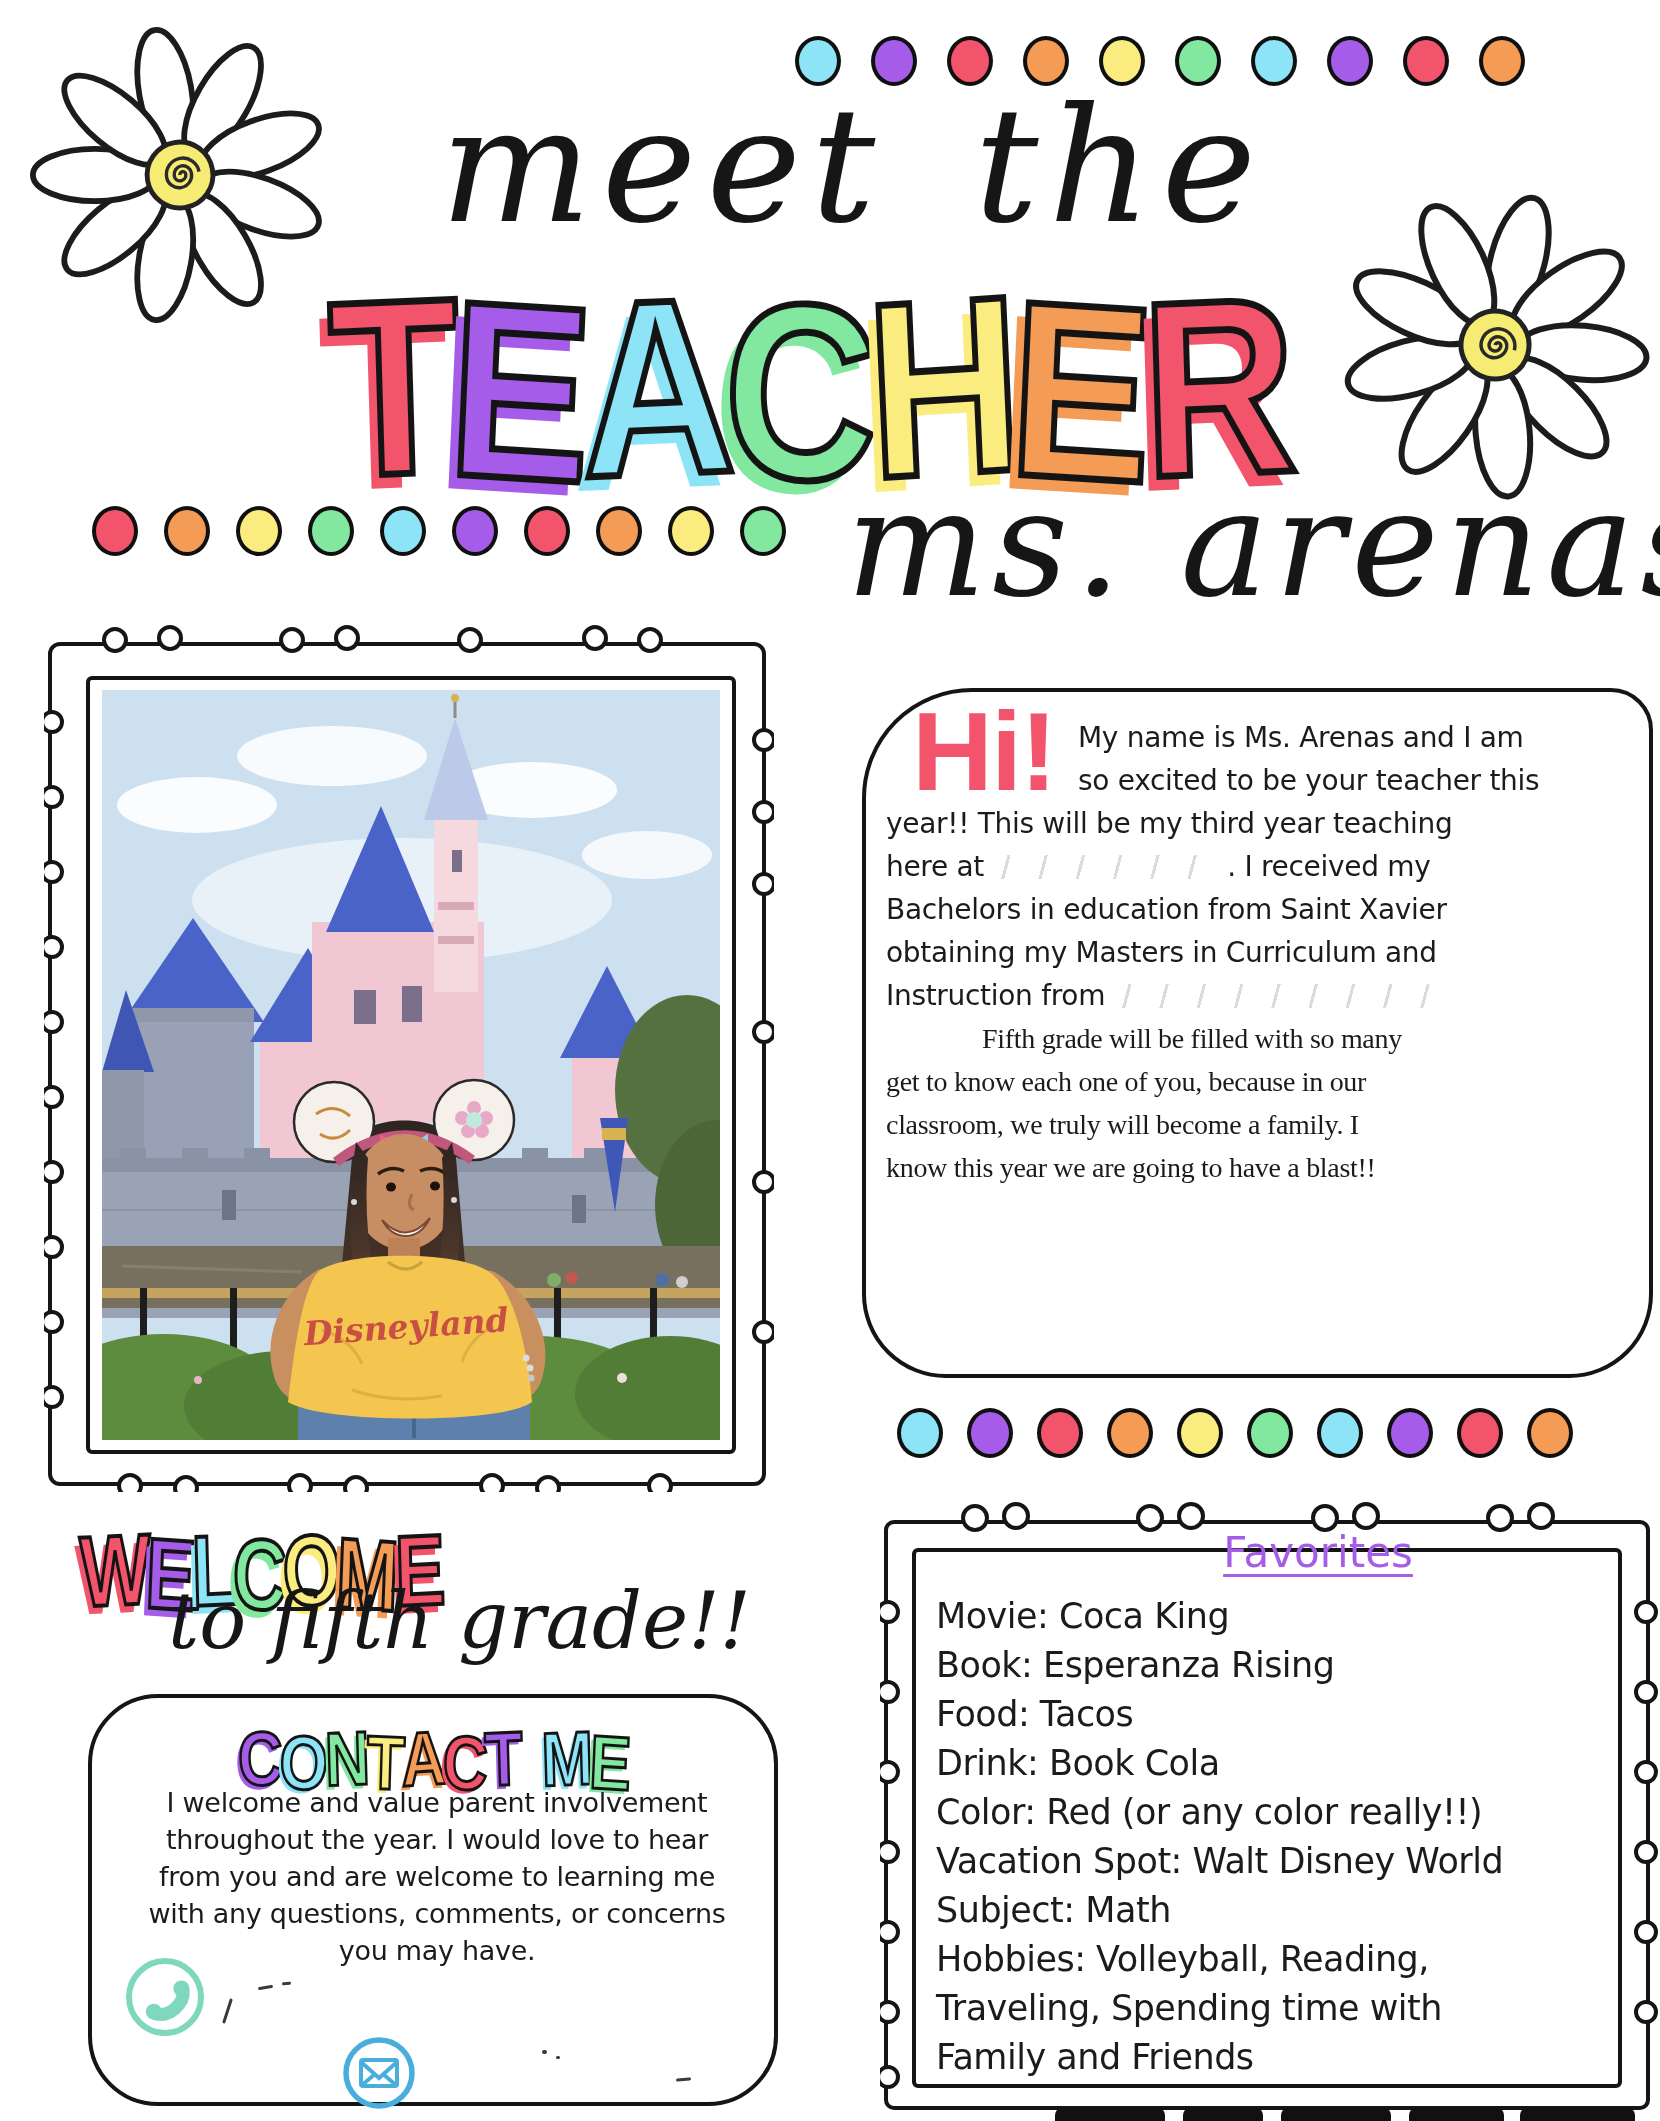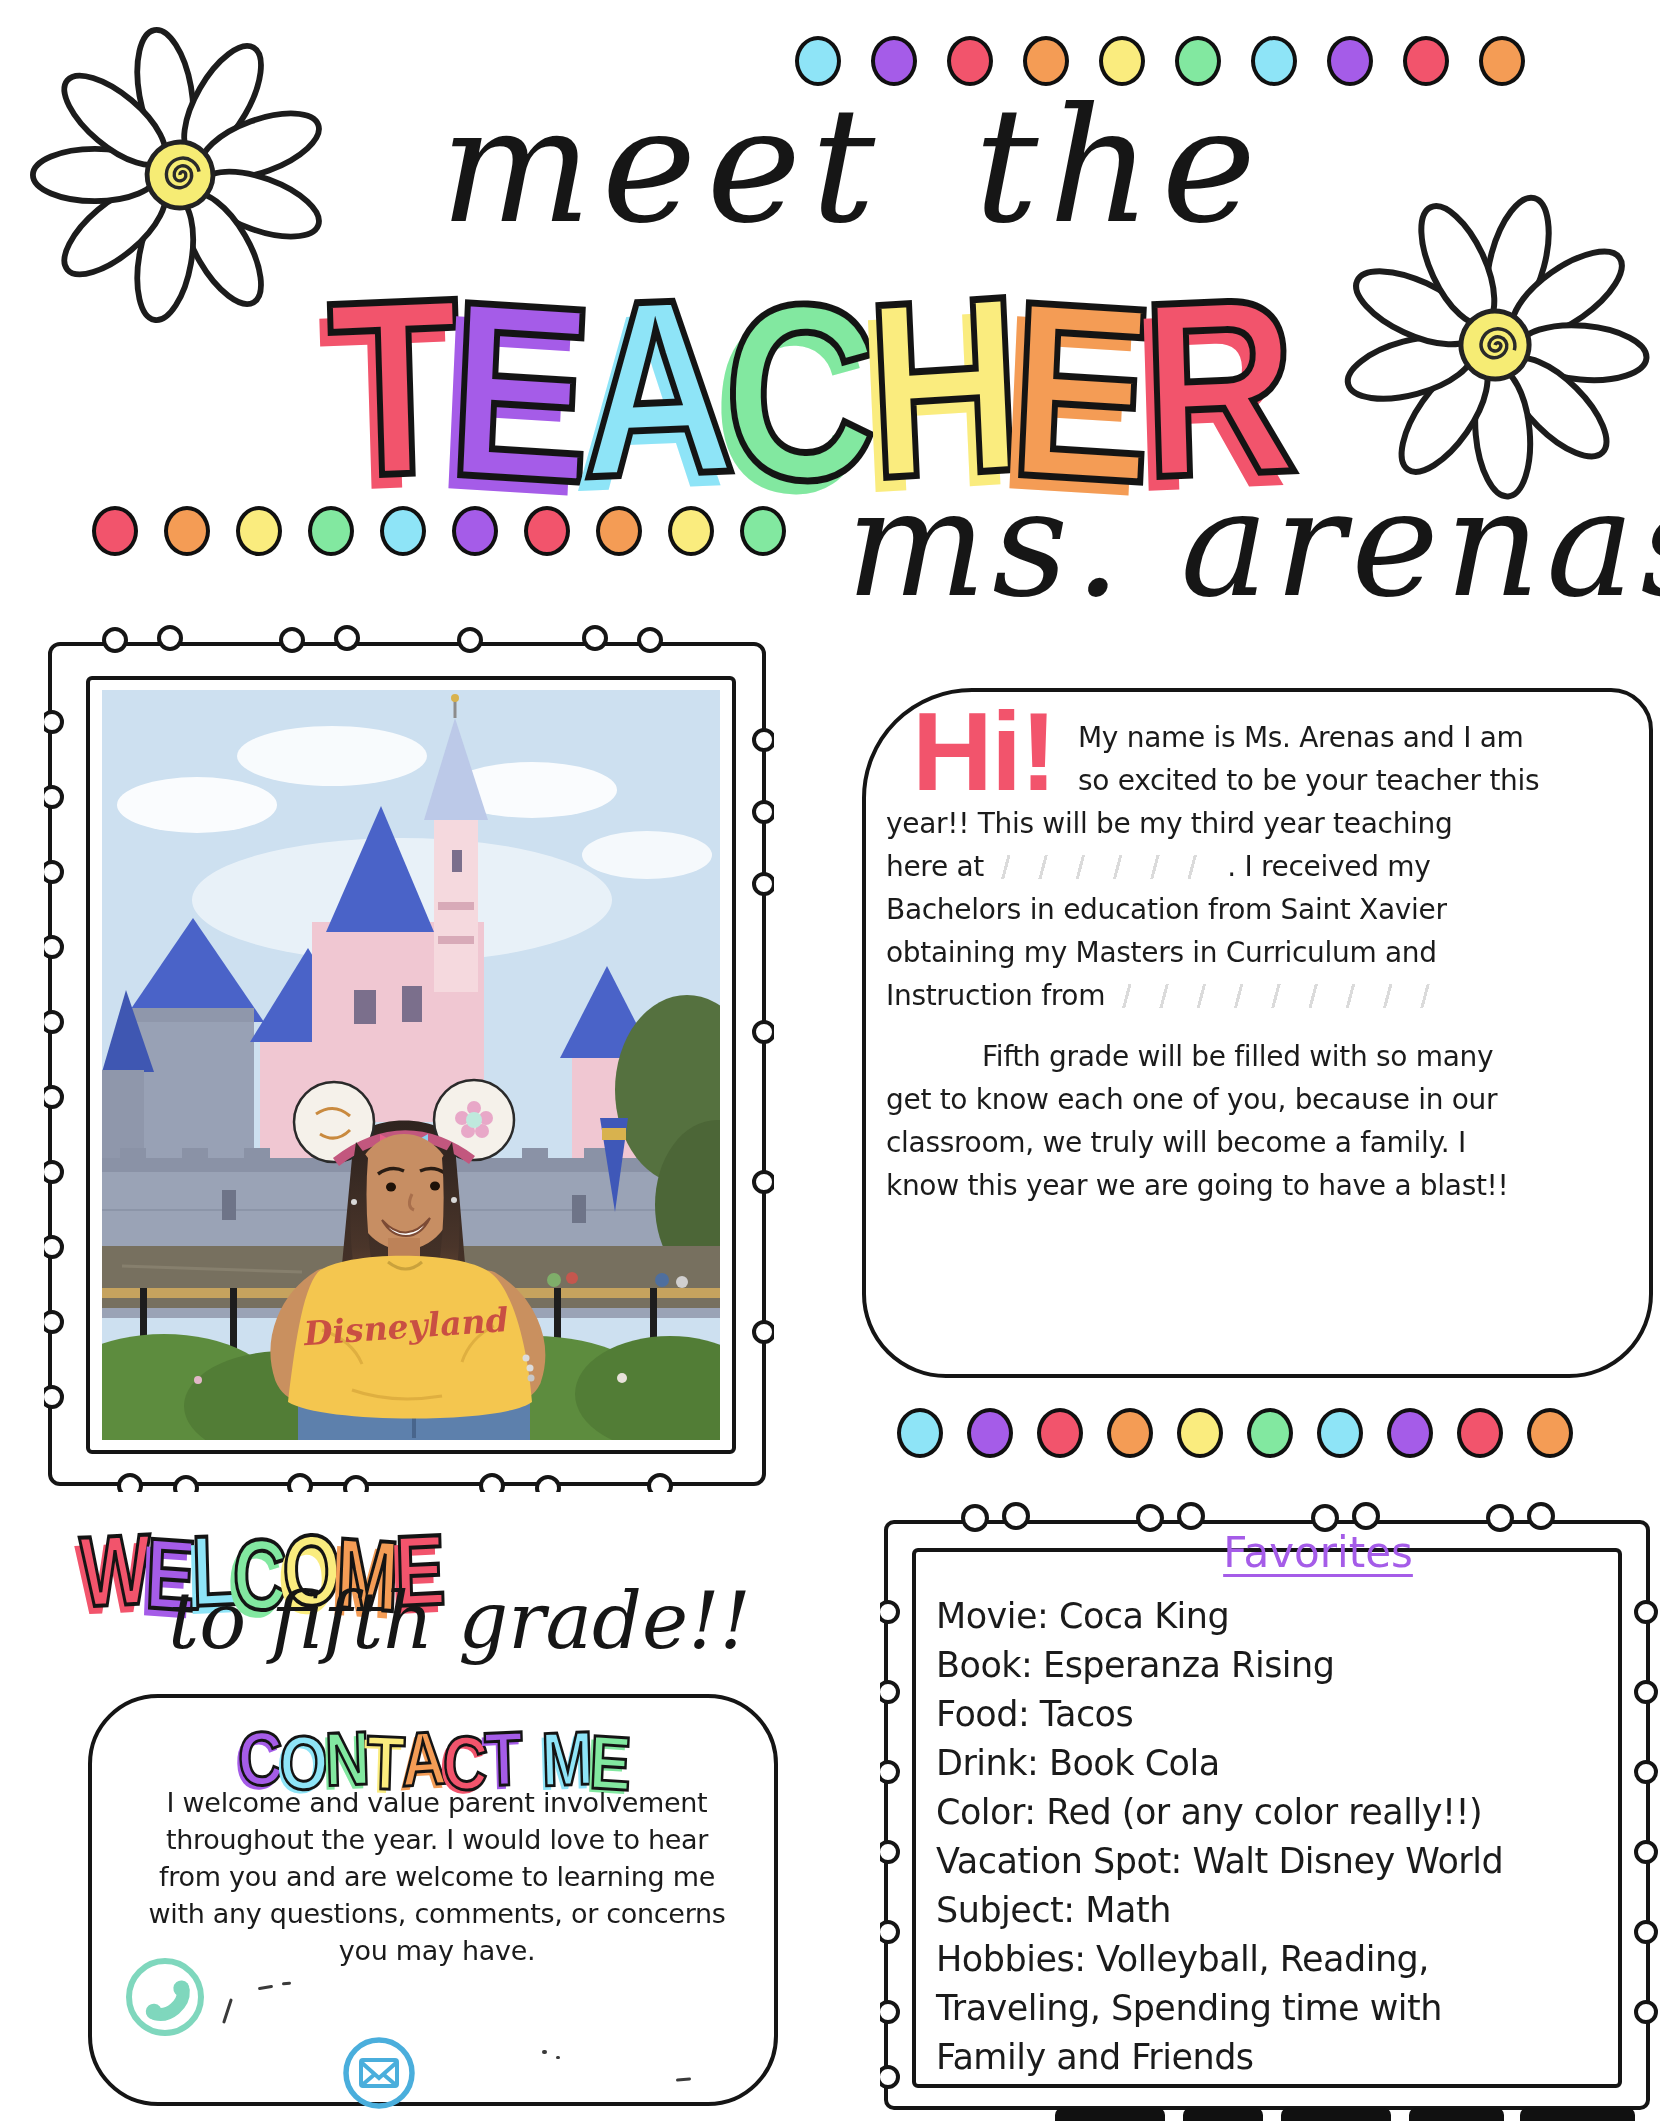--- a/index.html
+++ b/index.html
@@ -29,21 +29,21 @@
   .dots-left .dot{margin-right:26px;}
   .dots-mid .dot{margin-right:24px;}
 
   
   .hi-box{border:4px solid #151515;border-radius:110px 42px 84px 84px;background:#fff;}
   .hi-greeting{font-family:"Liberation Sans",sans-serif;font-weight:800;font-size:112px;line-height:1;
                letter-spacing:-2px;}
   .intro-line{font-size:28px;line-height:43px;letter-spacing:-.3px;white-space:nowrap;}
   .after-hi{padding-left:192px;}
   .first-line{text-indent:96px;}
-  .para2{margin-top:18px;}
+  .para2{font-family:Liberation Serif, serif;}
   .erased{display:inline-block;height:24px;vertical-align:-3px;border-radius:4px;background:
     repeating-linear-gradient(105deg, rgba(40,40,40,0) 0 14px, rgba(40,40,40,.17) 14px 17px, rgba(40,40,40,0) 17px 36px);}
   .erased.school{width:226px;}
   .erased.university{width:318px;}
 
   
   .welcome-script{font-size:78px;}
   .contact-box{border:4px solid #151515;border-radius:70px;background:#fff;}
   .contact-line{font-size:27px;line-height:37px;text-align:center;letter-spacing:-.3px;white-space:nowrap;}
   .mark{position:absolute;background:#3a3a3a;border-radius:2px;}

